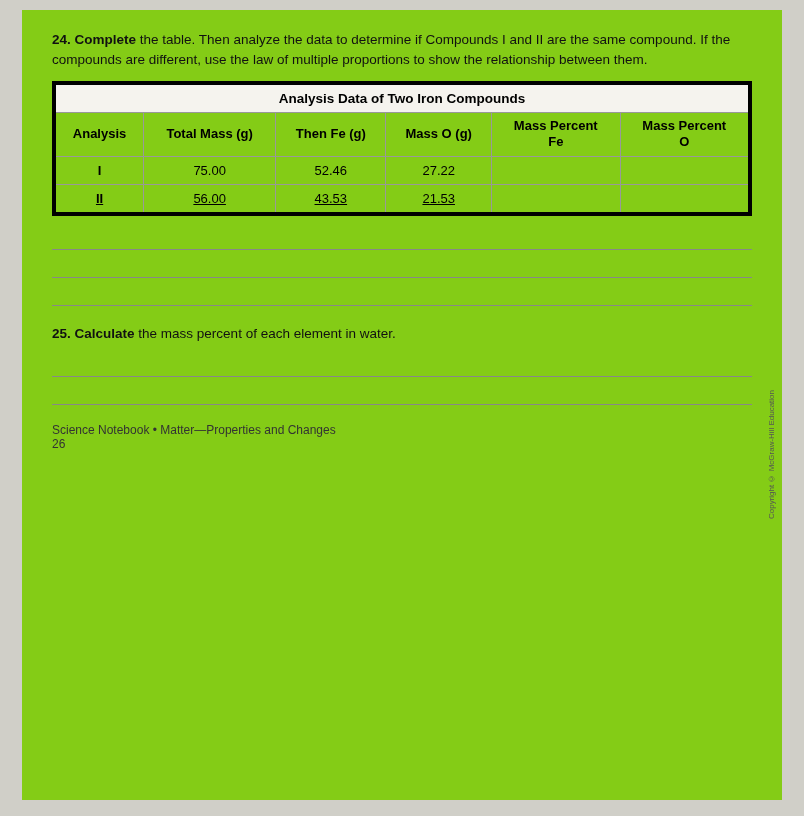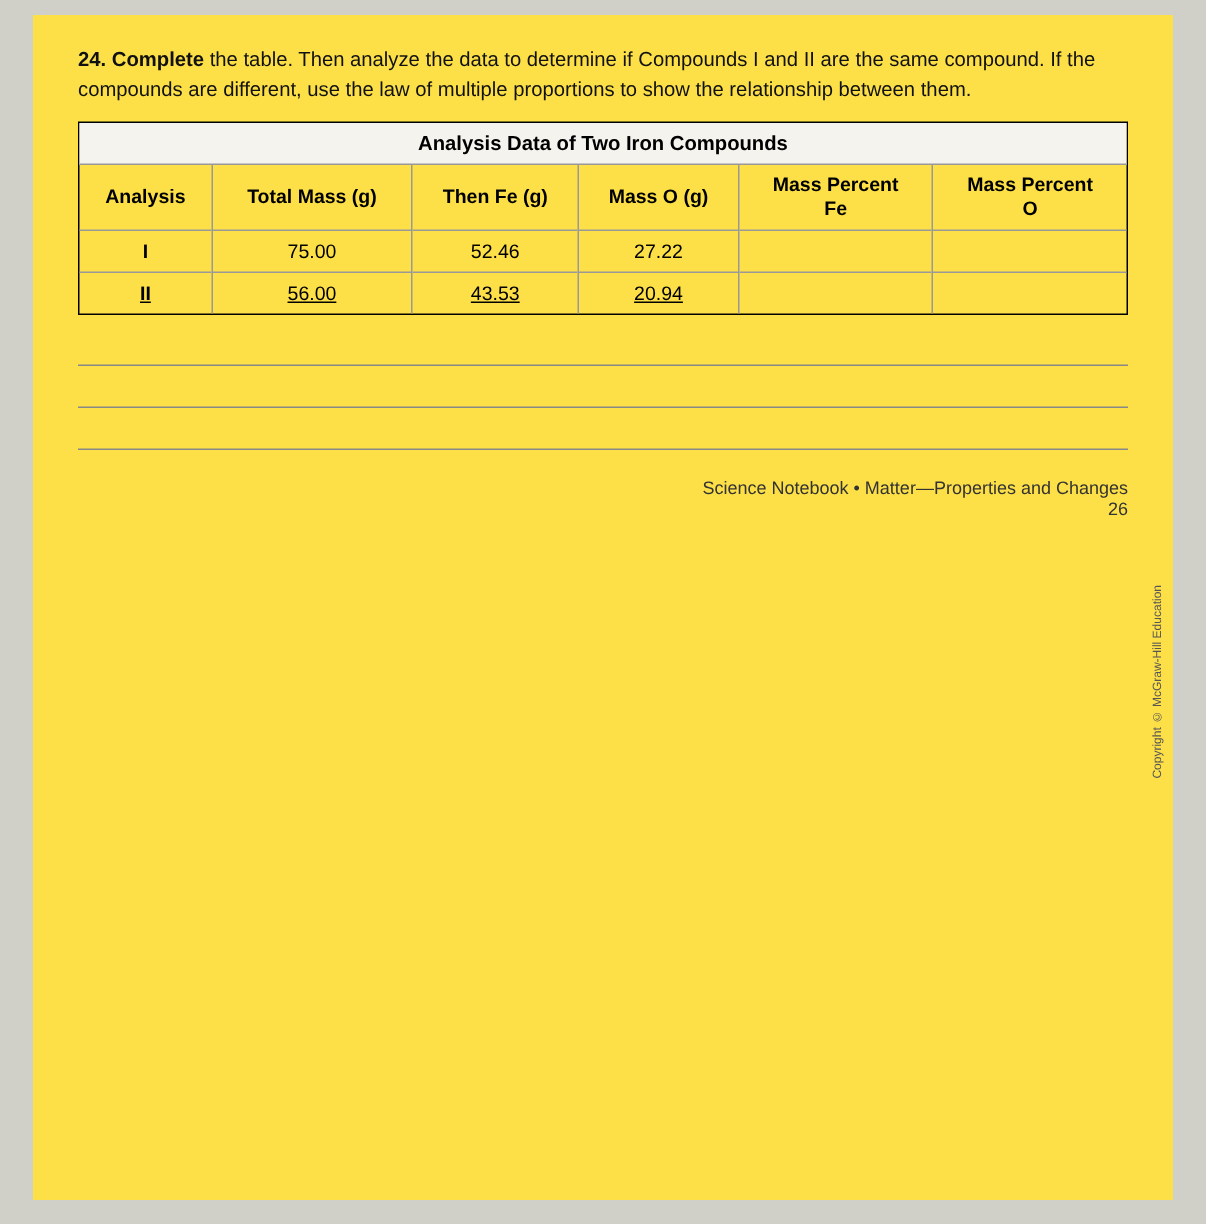--- a/index.html
+++ b/index.html
@@ -13,21 +13,21 @@
       font-family: Arial, sans-serif;
       width: 804px;
       min-height: 816px;
       display: flex;
       justify-content: center;
       align-items: flex-start;
       padding: 0;
     }
 
     .page {
-      background-color: #fde047;
+      background-color: #84cc16;
       width: 760px;
       min-height: 790px;
       padding: 20px 30px 30px 30px;
       position: relative;
       margin: 10px auto;
     }
 
     .question-block {
       margin-bottom: 18px;
     }
@@ -44,21 +44,21 @@
       font-size: 13.5px;
     }
 
     .bold {
       font-weight: bold;
     }
 
     
     .table-container {
       margin: 8px 0 12px 0;
-      border: 1px solid #000000;
+      border: 4px solid #000000;
     }
 
     .table-title {
       text-align: center;
       font-weight: bold;
       font-size: 13.5px;
       padding: 6px 4px;
       border-bottom: 1px solid #999;
       background-color: #f5f3ee;
     }
@@ -128,21 +128,21 @@
 
     .graph-box {
       border: 1.5px solid #7ab;
       background-color: #fff;
       width: 100%;
       height: 190px;
       margin-top: 8px;
     }
 
     .footer {
-      text-align: right;
+      text-align: left;
       font-size: 12px;
       color: #333;
       margin-top: 8px;
     }
 
     .copyright-sidebar {
       position: absolute;
       right: 6px;
       top: 380px;
       font-size: 8px;
@@ -192,35 +192,45 @@
             <td>75.00</td>
             <td>52.46</td>
             <td>27.22</td>
             <td></td>
             <td></td>
           </tr>
           <tr>
             <td>II</td>
             <td>56.00</td>
             <td>43.53</td>
-            <td>20.94</td>
+            <td>21.53</td>
             <td></td>
             <td></td>
           </tr>
         </tbody>
       </table>
     </div>
 
     <div class="answer-lines-block">
       <div class="answer-line"></div>
       <div class="answer-line"></div>
       <div class="answer-line"></div>
     </div>
   </div>
 
+  <div class="question-block">
+    <p class="question-text">
+      <span class="question-number">25.</span>
+      <span class="bold">Calculate</span><span> the mass percent of each element in water.</span>
+    </p>
+    <div class="q25-lines">
+      <div class="answer-line"></div>
+      <div class="answer-line"></div>
+    </div>
+  </div>
 
 
   <div class="footer">
     <span>Science Notebook • Matter—Properties and Changes</span><br>
     <span>26</span>
   </div>
 
   <div class="copyright-sidebar">Copyright © McGraw-Hill Education</div>
 </div>
 

